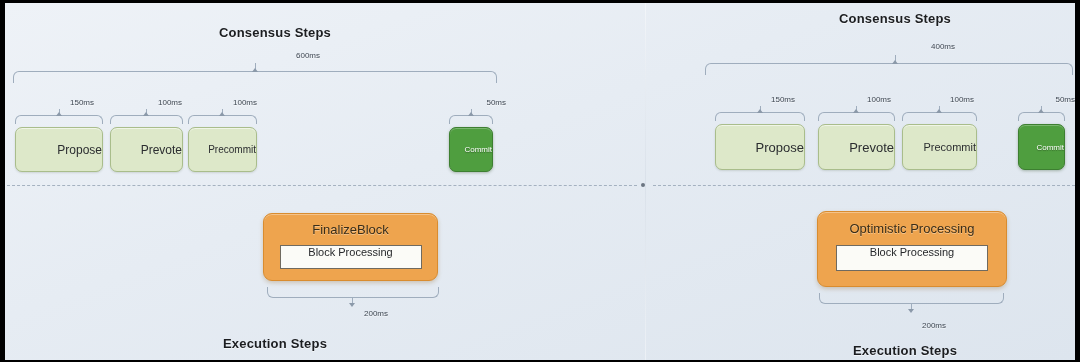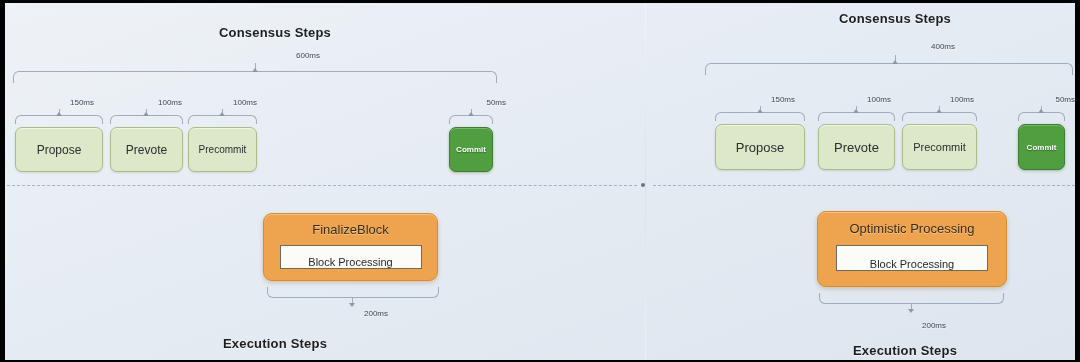--- a/index.html
+++ b/index.html
@@ -40,34 +40,33 @@
     text-align:center;
     white-space:nowrap;
     text-shadow:0 1px 0 rgba(255,255,255,.6);
   }
 
   
   .step-box{
     position:absolute;
     box-sizing:border-box;
     border-radius:7px;
-    display:flex;align-items:center;justify-content:center;
+    display:flex;align-items:center;justify-content:flex-end;
     text-align:center;
     color:#2b2d30;
     background:#dde8c9;
     border:1px solid #a9bd8b;
     box-shadow:0 1px 2px rgba(80,95,70,.18), inset 0 1px 0 rgba(255,255,255,.55);
   }
   .step-box.commit{
     background:#4f9e3f;
     border:1px solid #3d7f31;
     color:#ffffff;
     text-shadow:0 1px 1px rgba(0,0,0,.35);
     box-shadow:0 1px 3px rgba(50,80,40,.35), inset 0 1px 0 rgba(255,255,255,.25);
-    font-weight:bold;
   }
 
   
   .exec-box{
     position:absolute;
     box-sizing:border-box;
     border-radius:9px;
     background:#eea44e;
     border:1px solid #d98c2f;
     box-shadow:0 2px 4px rgba(140,95,30,.28), inset 0 1px 0 rgba(255,255,255,.35);
@@ -77,21 +76,21 @@
     color:#3a2d18;
     font-weight:normal;
     white-space:nowrap;
     text-shadow:0 1px 0 rgba(255,255,255,.35);
   }
   .exec-inner{
     box-sizing:border-box;
     background:#fbfbf7;
     border:1px solid #6f6a60;
     color:#26282b;
-    display:flex;align-items:flex-end;justify-content:center;
+    display:flex;align-items:flex-start;justify-content:center;
     white-space:nowrap;
   }
 
   
   .bracket{
     position:absolute;
     box-sizing:border-box;
     border:1px solid #9fadbd;
     border-bottom:none;
     border-radius:6px 6px 0 0;

